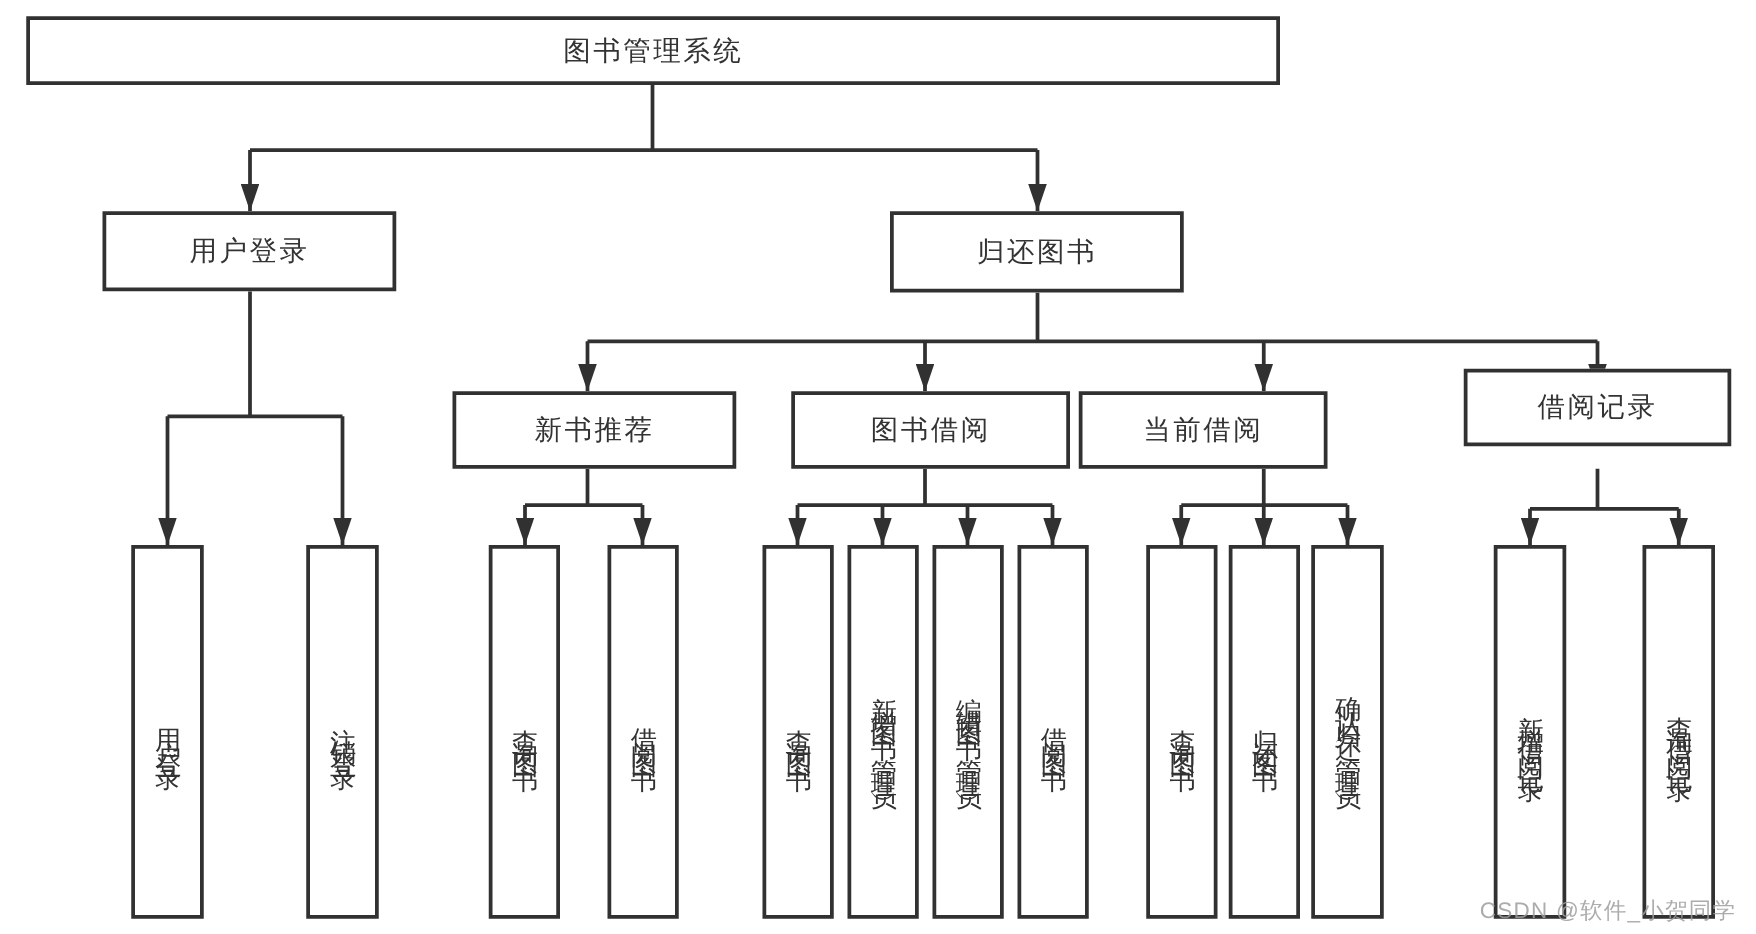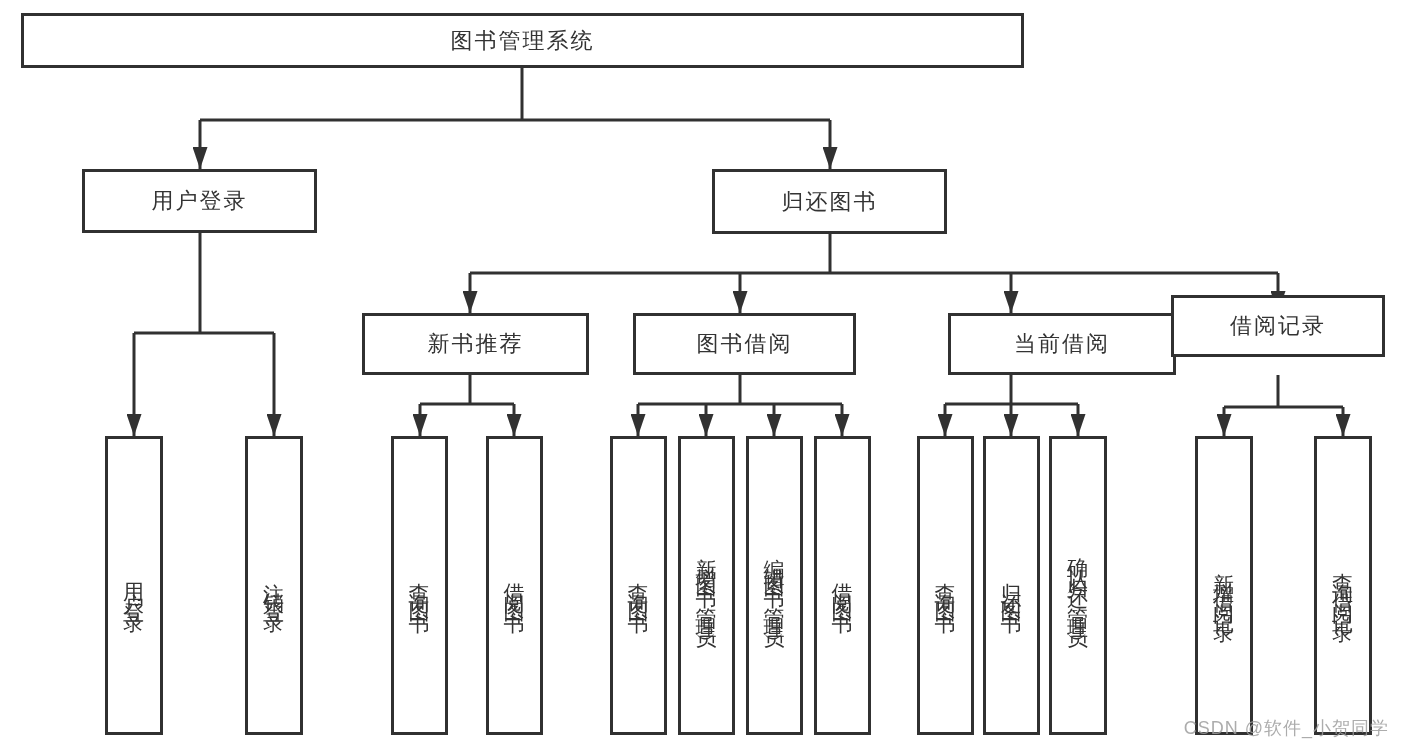--- a/index.html
+++ b/index.html
@@ -12,21 +12,21 @@
   .hlabel{font-size:22px;letter-spacing:2px;white-space:nowrap;}
   .vbox{z-index:2;}
   .vlabel{writing-mode:vertical-rl;text-orientation:mixed;font-size:21px;
           letter-spacing:10px;line-height:1;white-space:nowrap;}
   
   #n-root   {left:21px;  top:13px;  width:1003px;height:55px;}
   #n-login  {left:82px;  top:169px; width:235px; height:64px;}
   #n-mgmt   {left:712px; top:169px; width:235px; height:65px;}
   #n-rec    {left:362px; top:313px; width:227px; height:62px;}
   #n-borrow {left:633px; top:313px; width:223px; height:62px;}
-  #n-cur    {left:948px; top:313px; width:228px; height:62px;text-align:right;}
+  #n-cur    {left:863px; top:313px; width:199px; height:62px;text-align:right;}
   #n-hist   {left:1171px;top:295px; width:214px; height:62px;}
   .leaf{top:436px;height:299px;}
   #l-userlogin {left:105px; width:58px;}
   #l-logout    {left:245px; width:58px;}
   #l-rec-query {left:391px; width:57px;}
   #l-rec-borrow{left:486px; width:57px;}
   #l-bor-query {left:610px; width:57px;}
   #l-bor-add   {left:678px; width:57px;}
   #l-bor-edit  {left:746px; width:57px;}
   #l-bor-borrow{left:814px; width:57px;}

